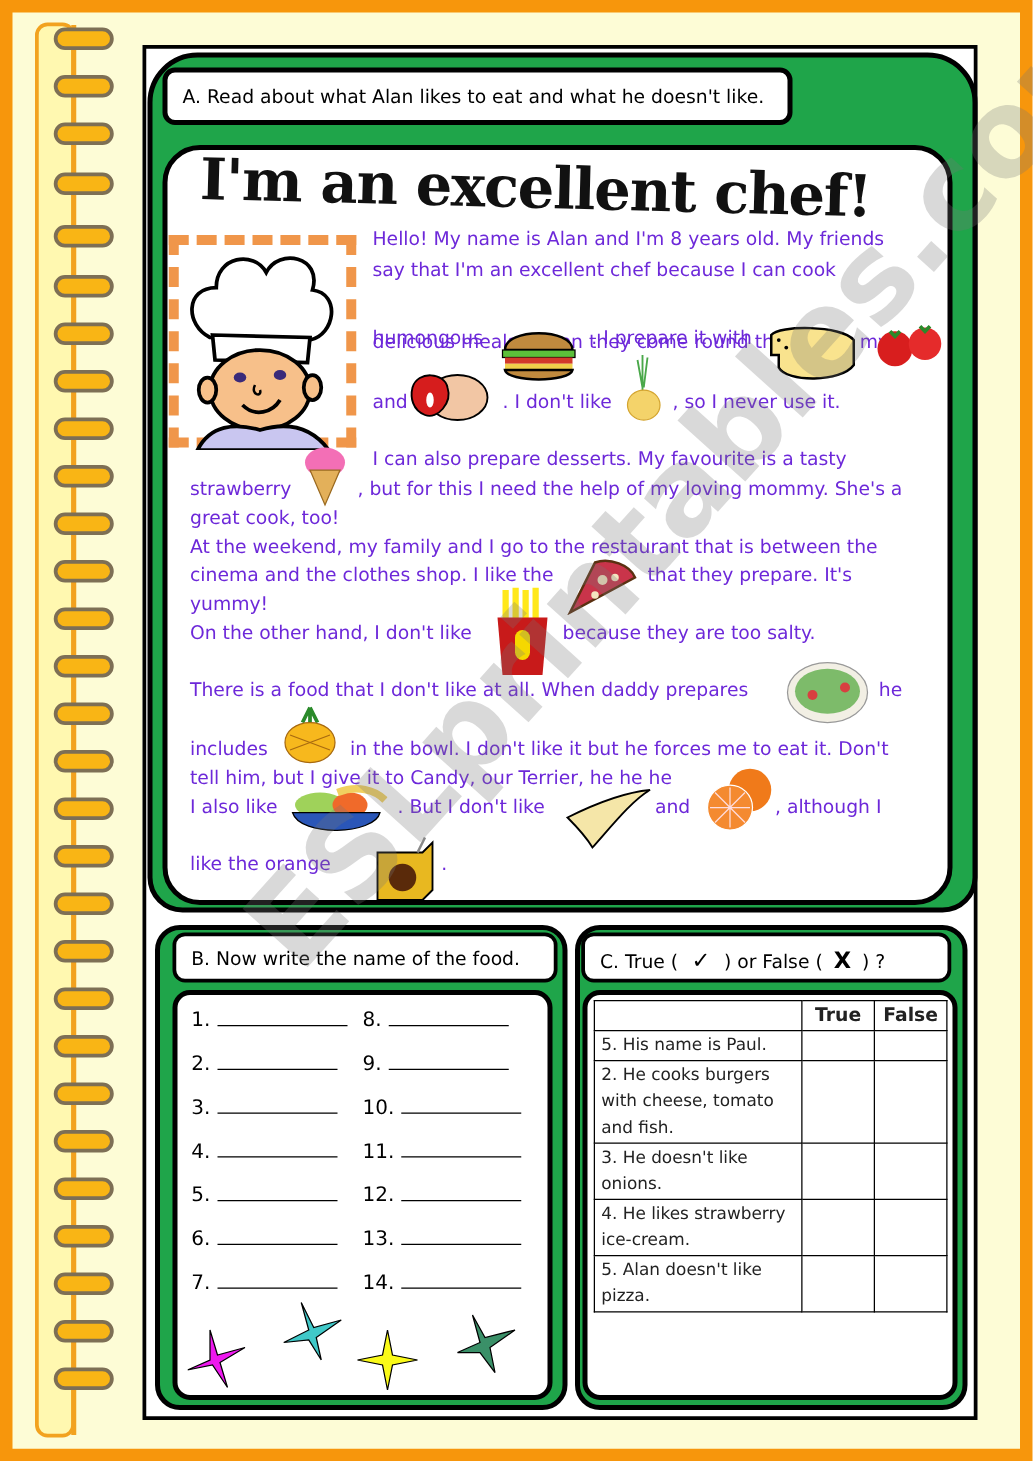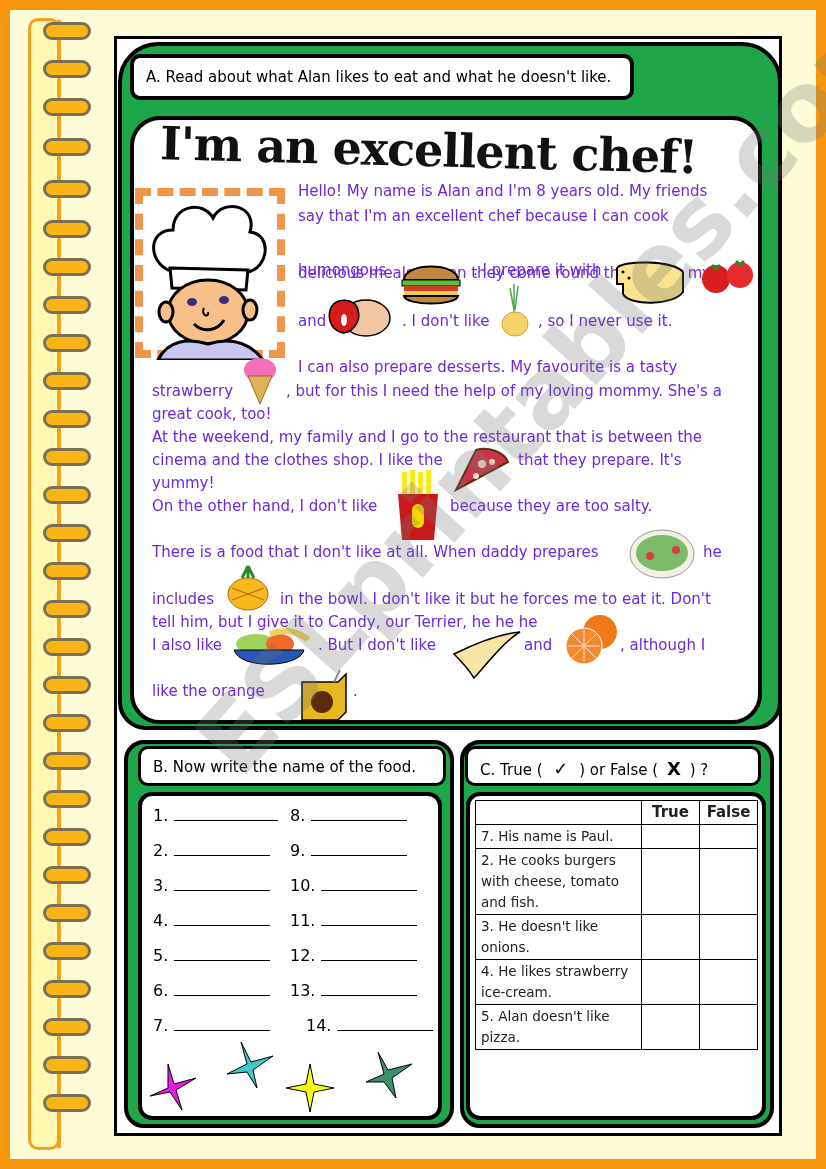--- a/index.html
+++ b/index.html
@@ -216,21 +216,21 @@
 <div class="blank" style="left:153px; top:946px;"><span>5.</span><span class="line"></span></div>
 <div class="blank" style="left:153px; top:981px;"><span>6.</span><span class="line"></span></div>
 <div class="blank" style="left:153px; top:1016px;"><span>7.</span><span class="line"></span></div>
 
 <div class="blank" style="left:290px; top:806px;"><span>8.</span><span class="line"></span></div>
 <div class="blank" style="left:290px; top:841px;"><span>9.</span><span class="line"></span></div>
 <div class="blank" style="left:290px; top:876px;"><span>10.</span><span class="line"></span></div>
 <div class="blank" style="left:290px; top:911px;"><span>11.</span><span class="line"></span></div>
 <div class="blank" style="left:290px; top:946px;"><span>12.</span><span class="line"></span></div>
 <div class="blank" style="left:290px; top:981px;"><span>13.</span><span class="line"></span></div>
-<div class="blank" style="left:290px; top:1016px;margin-left:16px;"><span>14.</span><span class="line"></span></div>
+<div class="blank" style="left:290px; top:1016px;"><span>14.</span><span class="line"></span></div>
 
 <svg class="food" style="left:150px; top:1062px;" width="50" height="50" viewBox="0 0 50 50">
   <path d="M18 2 L24 22 L46 16 L26 28 L32 48 L20 30 L0 34 L18 26 Z" fill="#ee18ee" stroke="#000" stroke-width="1"></path>
 </svg>
 <svg class="food" style="left:225px; top:1040px;" width="50" height="50" viewBox="0 0 50 50">
   <path d="M16 2 L26 22 L48 16 L28 30 L32 48 L22 32 L2 34 L22 24 Z" fill="#40c8c8" stroke="#000" stroke-width="1"></path>
 </svg>
 <svg class="food" style="left:284px; top:1062px;" width="52" height="52" viewBox="0 0 52 52">
   <path d="M26 2 L30 22 L50 26 L30 30 L26 50 L22 30 L2 26 L22 22 Z" fill="#fafa18" stroke="#000" stroke-width="1"></path>
 </svg>
@@ -249,21 +249,21 @@
 <div class="list-c"></div>
 
 <table class="tf">
   <tbody>
       <tr>
     <th class="col1"></th>
     <th class="col2">True</th>
     <th class="col3">False</th>
   </tr>
   <tr>
-    <td class="col1">7. His name is Paul.</td>
+    <td class="col1">5. His name is Paul.</td>
     <td class="col2"></td>
     <td class="col3"></td>
   </tr>
   <tr>
     <td class="col1">2. He cooks burgers with cheese, tomato and fish.</td>
     <td class="col2"></td>
     <td class="col3"></td>
   </tr>
   <tr>
     <td class="col1">3. He doesn't like onions.</td>

